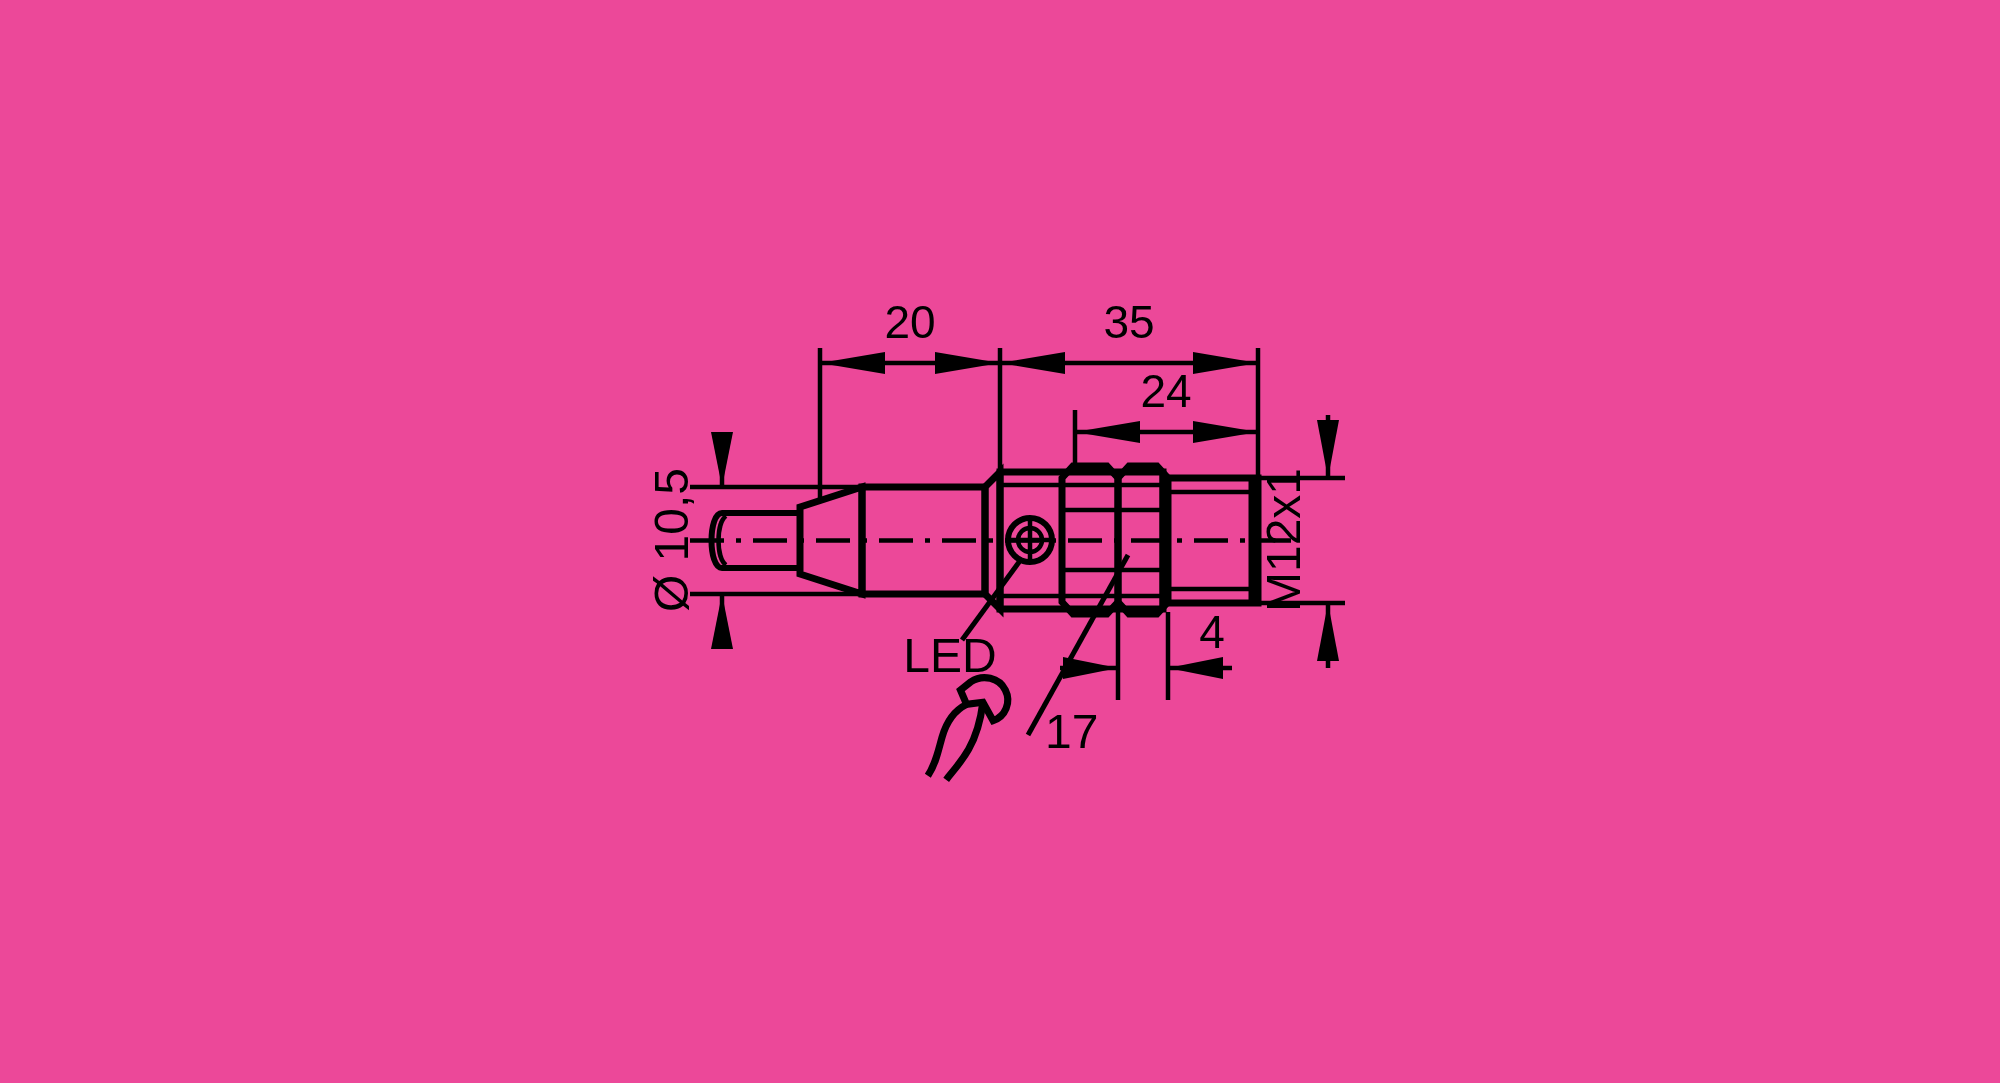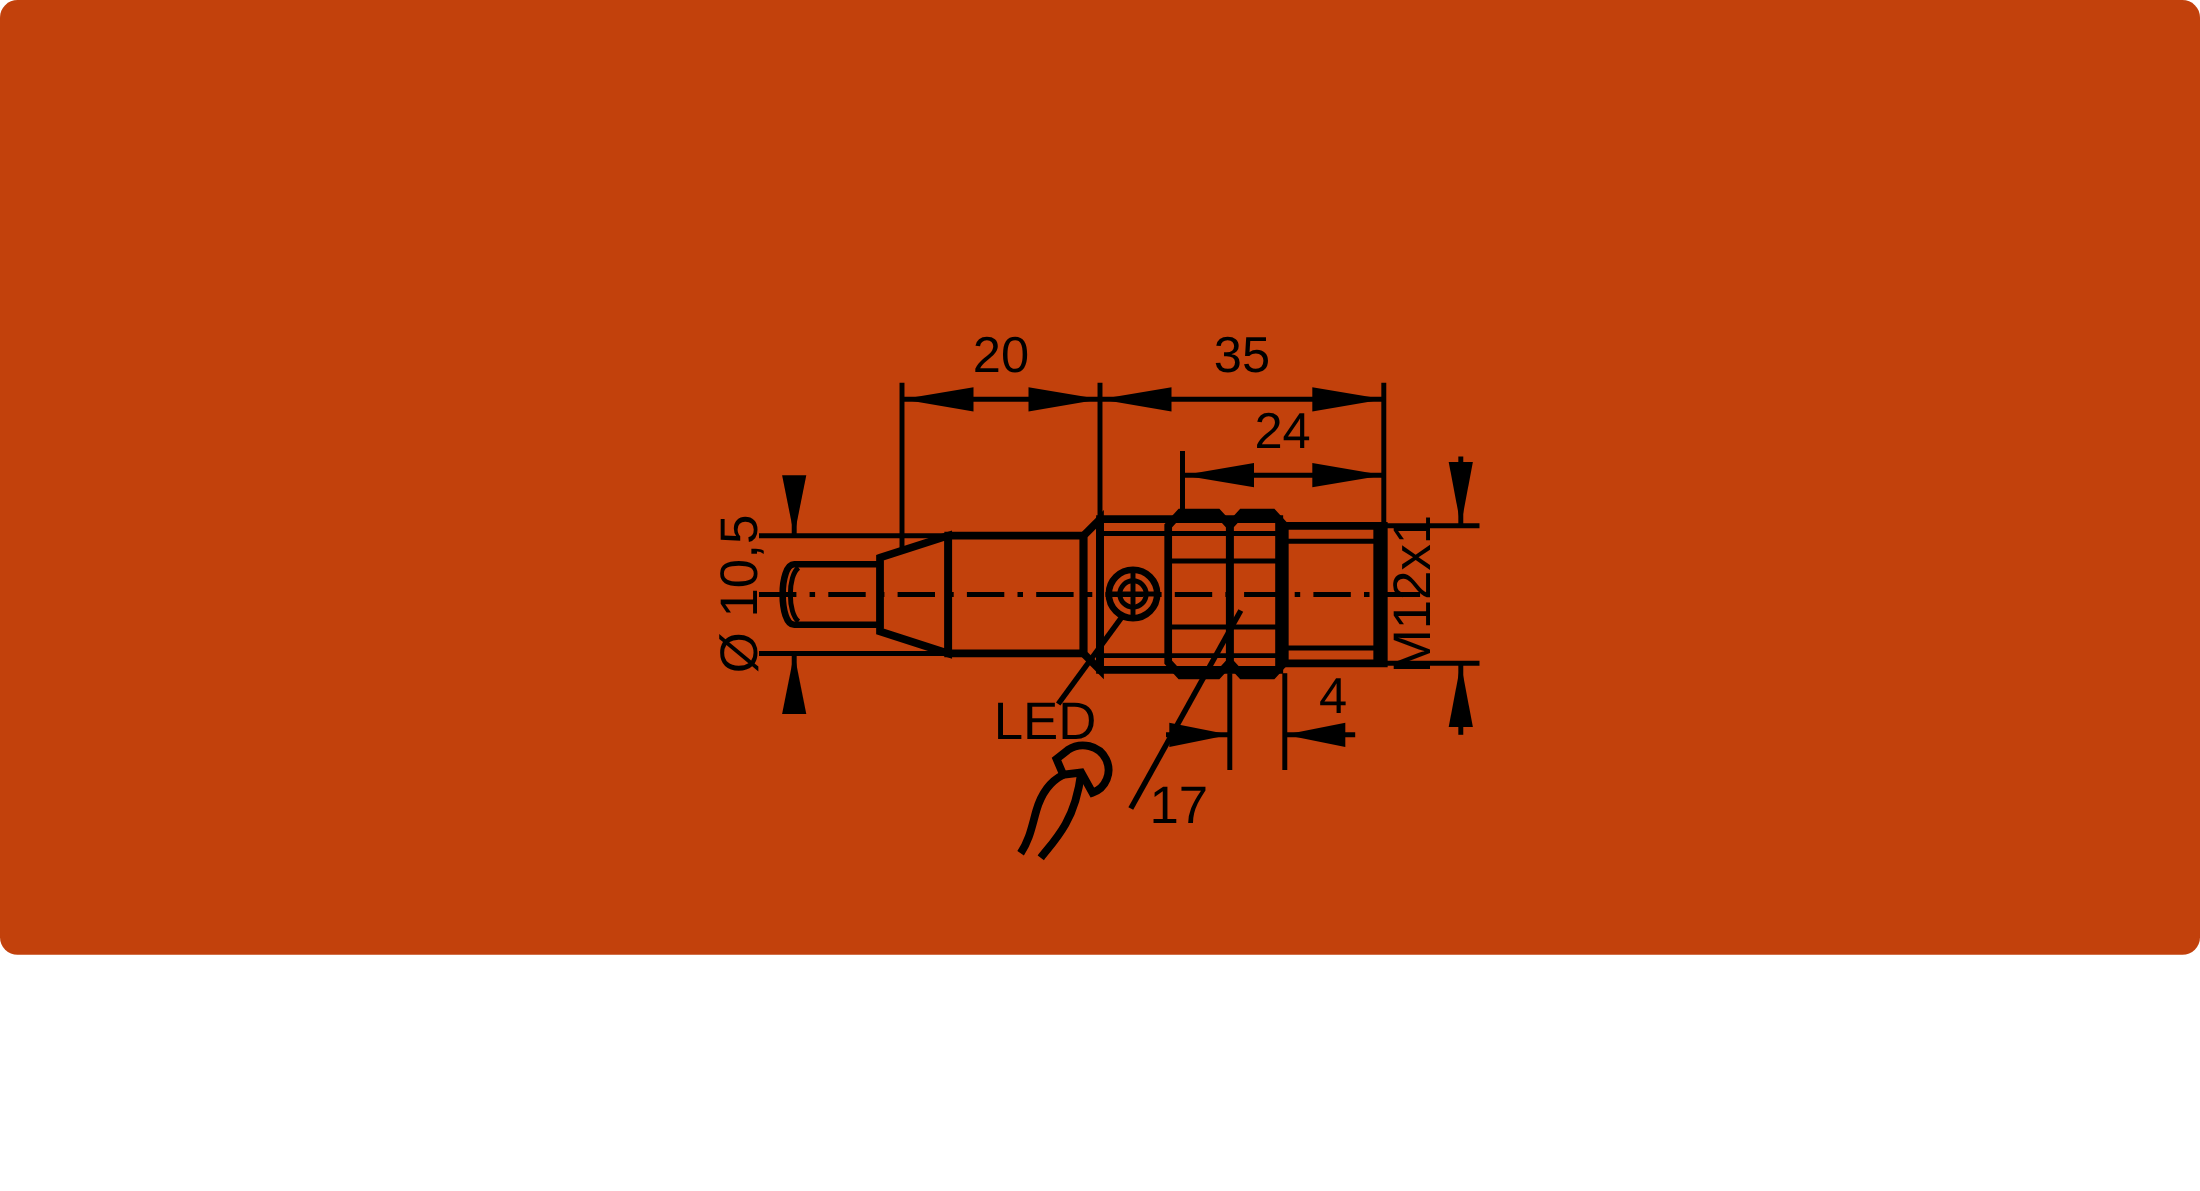--- a/index.html
+++ b/index.html
@@ -9,23 +9,22 @@
   }
   body {
     width: 2000px;
     height: 1083px;
     font-family: "Liberation Sans", sans-serif;
     overflow: hidden;
   }
   #drawing-root {
     position: relative;
     width: 2000px;
-    height: 868px;
-    background: #c2410c;
-    border-radius: 16px;
+    height: 1083px;
+    background: #ec4899;
   }
   svg#technical-drawing {
     display: block;
     width: 2000px;
     height: 1083px;
   }
   .ln {
     stroke: #000000;
     fill: none;
     stroke-linecap: butt;

